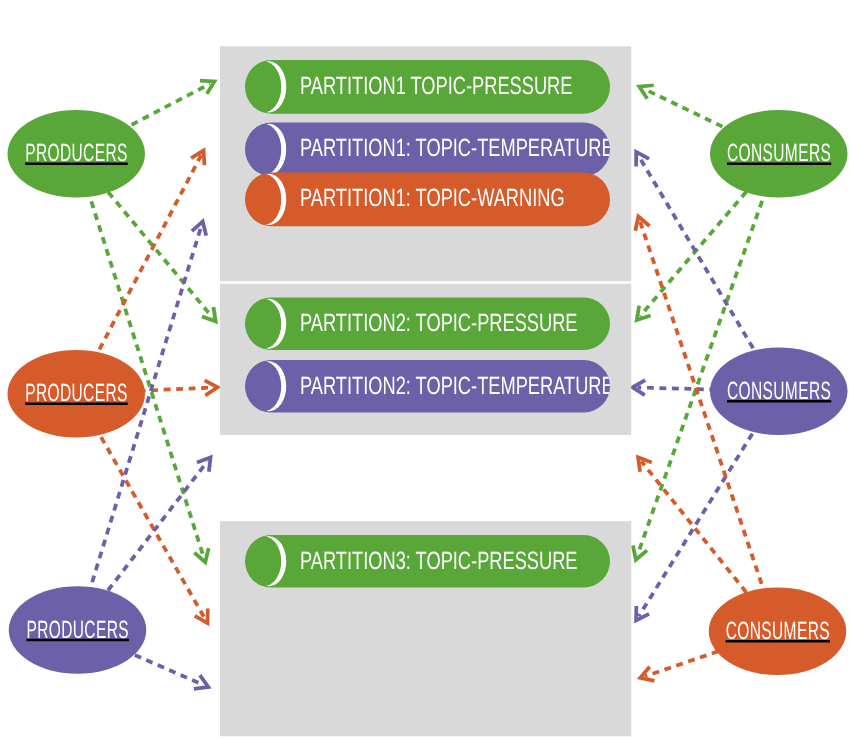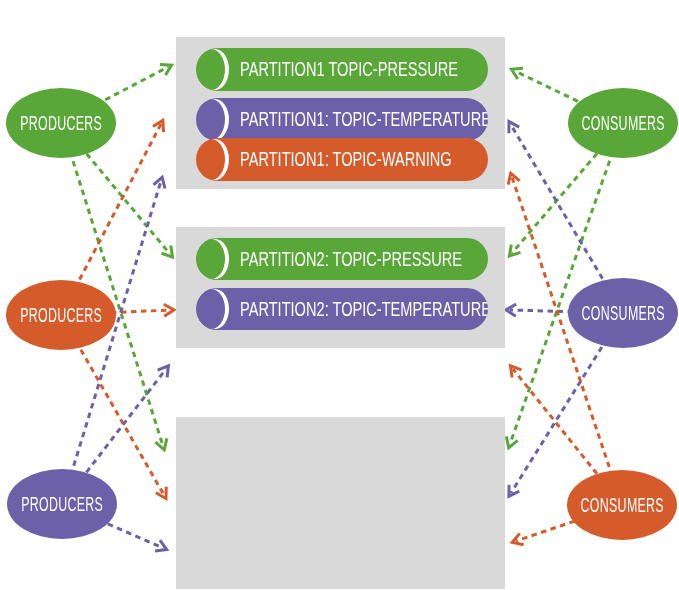--- a/index.html
+++ b/index.html
@@ -11,21 +11,21 @@
     background: #ffffff;
   }
   
   #arrows { position: absolute; left: 0; top: 0; width: 679px; height: 590px; }
 
   
   .node {
     position: absolute;
     width: 110px; height: 70px;
     border-radius: 50%;
-    display: flex; align-items: center; justify-content: center;
+    display: flex; align-items: center; justify-content: center; text-decoration: underline;
   }
   .node span {
     color: #ffffff; font-size: 20px; letter-spacing: 0.5px;
     transform: scaleX(0.62); transform-origin: center;
     white-space: nowrap;
   }
   .green  { background: #58a738; }
   .orange { background: #d65b2b; }
   .purple { background: #6c61a8; }
 
@@ -35,21 +35,21 @@
   #consumer-1 { left: 568px; top: 88px;  }
   #consumer-2 { left: 568px; top: 278px; }
   #consumer-3 { left: 567px; top: 470px; }
 
   
   .pbox {
     position: absolute;
     left: 176px; width: 329px;
     background: #d9d9d9;
   }
-  #pbox-1 { top: 37px;  height: 152px; }
+  #pbox-1 { top: 37px;  height: 188px; }
   #pbox-2 { top: 227px; height: 121px; }
   #pbox-3 { top: 417px; height: 172px; }
 
   
   .bar {
     position: absolute;
     left: 20px; width: 292px; height: 43px;
     border-radius: 22px;
     overflow: hidden;
   }
@@ -169,15 +169,20 @@
       <span class="bar-label">PARTITION2: TOPIC-PRESSURE</span>
     </div>
     <div class="bar bar-2 purple">
       <span class="cap-outline"></span>
       <span class="cap p"></span>
       <span class="bar-label">PARTITION2: TOPIC-TEMPERATURE</span>
     </div>
   </div>
 
   <div class="pbox" id="pbox-3">
+    <div class="bar bar-1 green">
+      <span class="cap-outline"></span>
+      <span class="cap g"></span>
+      <span class="bar-label">PARTITION3: TOPIC-PRESSURE</span>
+    </div>
   </div>
 
 </div>
 
 </body></html>

